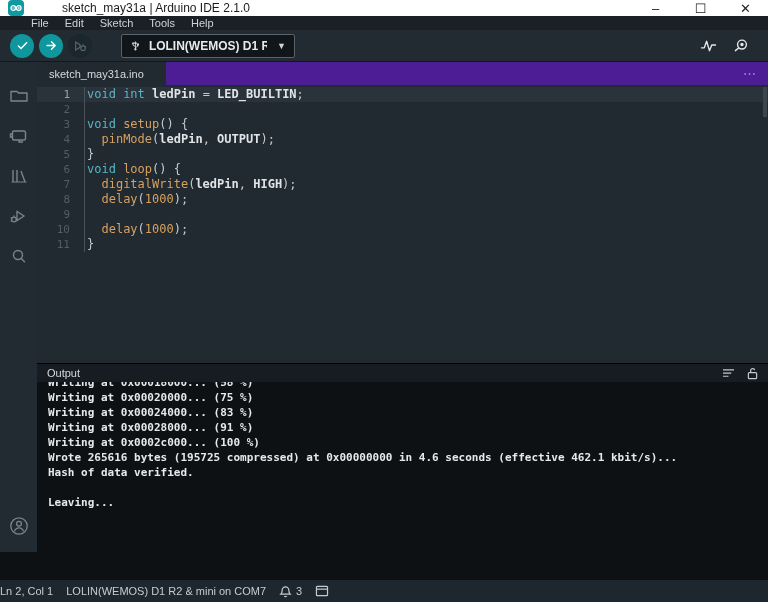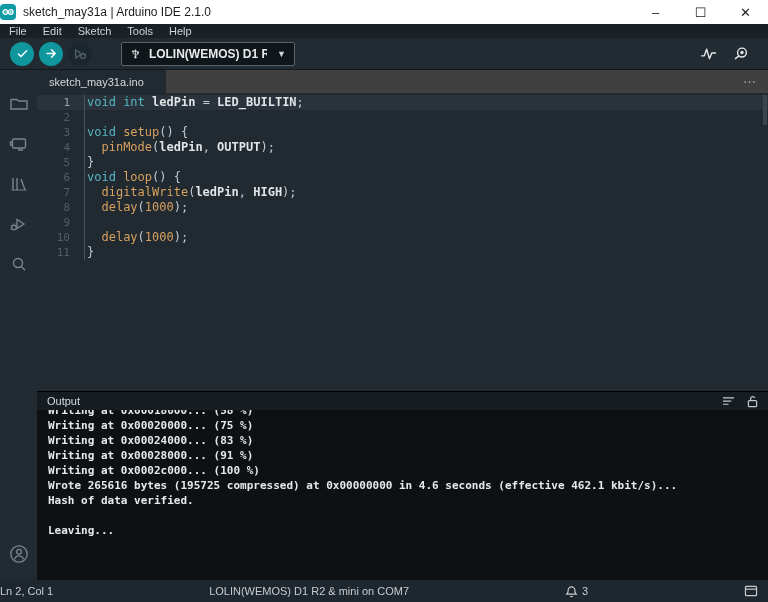--- a/index.html
+++ b/index.html
@@ -1,33 +1,33 @@
 <!DOCTYPE html>
 <html style="--accent-teal: #0f979d; --keyword: #56b6c2; --function: #d7a15f; --number: #d7a15f; --identifier: #e0e4e6;"><head>
 <meta charset="utf-8">
 <style>
   * { margin:0; padding:0; box-sizing:border-box; }
   html,body { width:768px; height:602px; overflow:hidden; background:#0d1114;
               font-family:"Liberation Sans", sans-serif; }
   .app { width:768px; height:602px; display:flex; flex-direction:column; }
 
   
-  .titlebar { height:24px; background:#ffffff; display:flex; align-items:center;
-              flex:0 0 auto; }
+  .titlebar { height:16px; background:#ffffff; display:flex; align-items:center;
+              padding-left:8px; flex:0 0 auto;gap:31px; }
   .app-icon { width:16px; height:16px; border-radius:4px; background:#0e9aa0;
               display:inline-flex; align-items:center; justify-content:center; margin-right:7px; }
   .app-icon svg { display:block; }
   .titlebar .title { font-size:12px; color:#1b1b1b; }
   .win-controls { margin-left:auto; display:flex; height:100%; }
   .win-btn { width:45px; height:100%; display:flex; align-items:center; justify-content:center;
              font-size:13px; color:#222; cursor:default; }
 
   
   .menubar { height:14px; background:#1a2024; display:flex; align-items:center;
-             padding-left:1px; flex:0 0 auto; }
+             padding-left:23px; flex:0 0 auto; }
   .menu-item { font-size:11px; color:#cdd3d6; padding:0 8px; line-height:14px; }
 
   
   .toolbar { height:32px; background:#222b31; display:flex; align-items:center;
              padding:0 10px; flex:0 0 auto; border-bottom:1px solid #11171b; }
   .tbtn { width:24px; height:24px; border-radius:50%; border:none; margin-right:5px;
           display:flex; align-items:center; justify-content:center; cursor:pointer; }
   .tbtn.teal { background:var(--accent-teal); }
   .tbtn.dim  { background:#1b272d; }
   .board-selector { margin-left:24px; height:24px; width:174px; background:#10161a;
@@ -42,21 +42,21 @@
   
   .main { flex:1 1 auto; display:flex; min-height:0; }
   .sidebar { width:37px; background:#222b31; display:flex; flex-direction:column;
              align-items:center; padding-top:14px; flex:0 0 auto; }
   .side-icon { width:37px; height:40px; display:flex; align-items:center; justify-content:center;
                cursor:pointer; }
   .side-spacer { flex:1; }
   .content { flex:1; display:flex; flex-direction:column; min-width:0; }
 
   
-  .tabbar { height:23px; background:#404040; display:flex; align-items:stretch; flex:0 0 auto; }
+  .tabbar { height:23px; background:#4c1d95; display:flex; align-items:stretch; flex:0 0 auto; }
   .tab { background:#212931; padding:0 22px 0 12px; display:flex; align-items:center;
          font-size:11px; color:#d6dadd; cursor:pointer; }
   .tab-overflow { margin-left:auto; color:#aab1b5; font-size:13px; display:flex;
          align-items:center; padding:0 12px; cursor:pointer; }
 
   
   .editor { flex:1; background:#212931; position:relative; overflow:hidden;
             font-family:"DejaVu Sans Mono", monospace; font-size:12px; padding-top:2px; }
   .code-line { display:flex; height:15px; line-height:15px; position:relative; }
   .code-line.active { background:#2a333b; }
@@ -78,21 +78,21 @@
   .output-title { font-size:11px; color:#d5d9db; }
   .output-actions { margin-left:auto; display:flex; gap:12px; align-items:center; }
   .output-body { height:170px; background:#0d1114; overflow:hidden;
                  padding-left:11px; font-family:"DejaVu Sans Mono", monospace;
                  font-size:11px; font-weight:bold; color:#e8e8e8; }
   .output-body .inner { margin-top:-7px; }
   .out-line { height:15px; line-height:15px; white-space:pre; }
 
   
   .statusbar { height:22px; background:#1e272e; display:flex; align-items:center;
-               justify-content:space-between; gap:34px; padding-right:10px; flex:0 0 auto; }
+               justify-content:flex-start; gap:13px; padding-right:10px; flex:0 0 auto;margin-top:28px; }
   .sb-item { font-size:11px; color:#c7ccd0; cursor:pointer; }
   .sb-group { display:flex; align-items:center; gap:4px; cursor:pointer; }
 </style>
 </head>
 <body>
 
 <div class="app">
 
   <div class="titlebar">
     <span class="app-icon">

